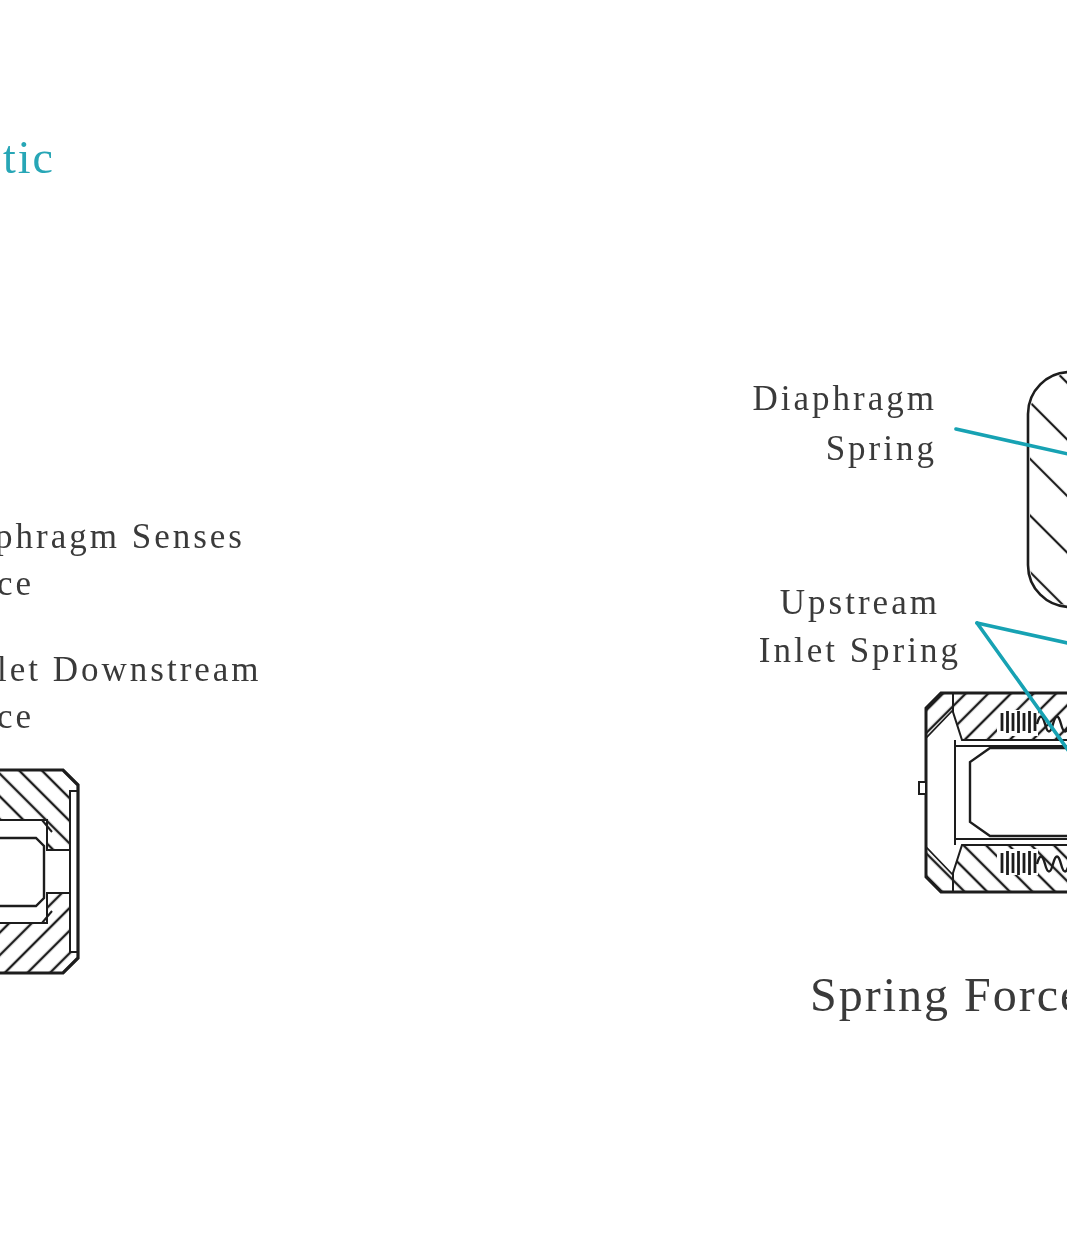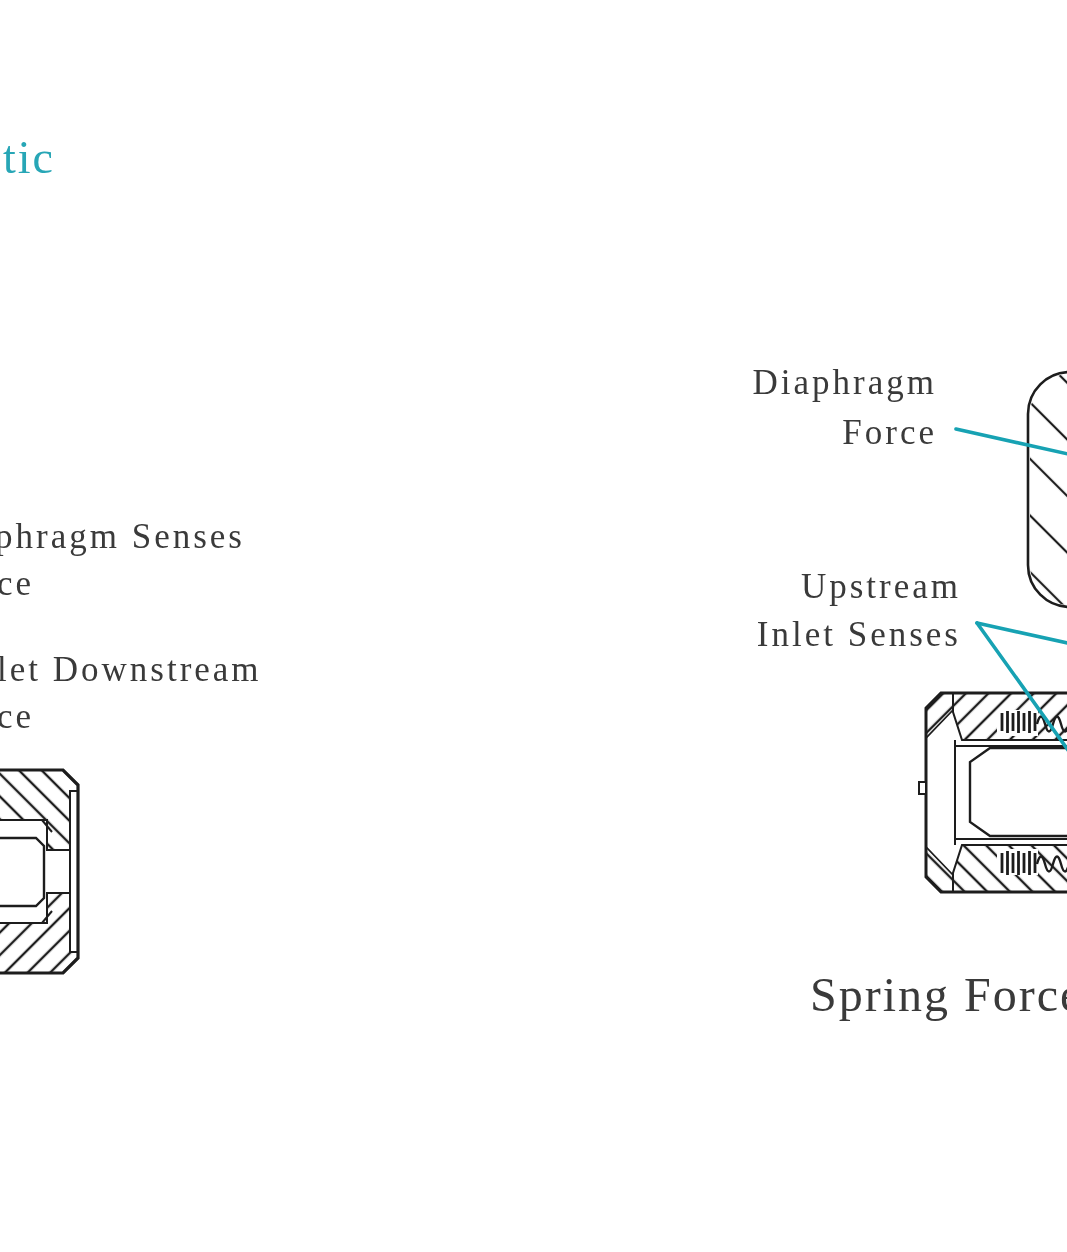--- a/index.html
+++ b/index.html
@@ -10,24 +10,24 @@
   .teal-title{
     position:absolute;color:#27a6b6;font-size:46px;letter-spacing:2px;
     line-height:46px;white-space:nowrap;font-weight:400;
   }
   .lbl{
     position:absolute;color:#3a3a3a;font-size:35px;letter-spacing:3px;
     line-height:35px;white-space:nowrap;font-weight:400;
   }
   .lbl-block-right{
     position:absolute;color:#3a3a3a;font-size:35px;letter-spacing:3px;
-    text-align:right;white-space:nowrap;font-weight:400;
+    text-align:right;white-space:nowrap;font-weight:400;margin-top:16px;
   }
   .lbl-block-right .ln{line-height:50px;}
-  .lbl-block-right.tight .ln{line-height:48px;}
+  .lbl-block-right.tight .ln{line-height:48px;text-align:center;}
   .spring{
     position:absolute;color:#3a3a3a;font-size:48px;letter-spacing:2px;
     line-height:48px;white-space:nowrap;font-weight:400;
   }
   svg{position:absolute;display:block;}
   .overlay{pointer-events:none;}
 </style>
 </head>
 <body>
 
@@ -35,25 +35,25 @@
 
   <div class="teal-title" style="left:3px;top:135px;">tic</div>
 
   <div class="lbl" style="left:-5px;top:519px;">phragm Senses</div>
   <div class="lbl" style="left:-3px;top:566px;">ce</div>
   <div class="lbl" style="left:-3px;top:652px;">let Downstream</div>
   <div class="lbl" style="left:-3px;top:699px;">ce</div>
 
   <div class="lbl-block-right" style="right:130px;top:358px;">
     <div class="ln">Diaphragm</div>
-    <div class="ln">Force</div>
+    <div class="ln">Spring</div>
   </div>
   <div class="lbl-block-right tight" style="right:106px;top:563px;">
     <div class="ln">Upstream</div>
-    <div class="ln">Inlet Senses</div>
+    <div class="ln">Inlet Spring</div>
   </div>
   <div class="spring" style="left:810px;top:971px;">Spring Force</div>
 
   <svg width="110" height="250" viewBox="0 0 110 250" style="left:0;top:740px;">
     <defs>
       <pattern id="lhB" width="16" height="16" patternUnits="userSpaceOnUse" patternTransform="rotate(-45)">
         <line x1="8" y1="0" x2="8" y2="16" stroke="#1d1d1d" stroke-width="2.4"></line>
       </pattern>
       <pattern id="lhS" width="16" height="16" patternUnits="userSpaceOnUse" patternTransform="rotate(45)">
         <line x1="8" y1="0" x2="8" y2="16" stroke="#1d1d1d" stroke-width="2.4"></line>

